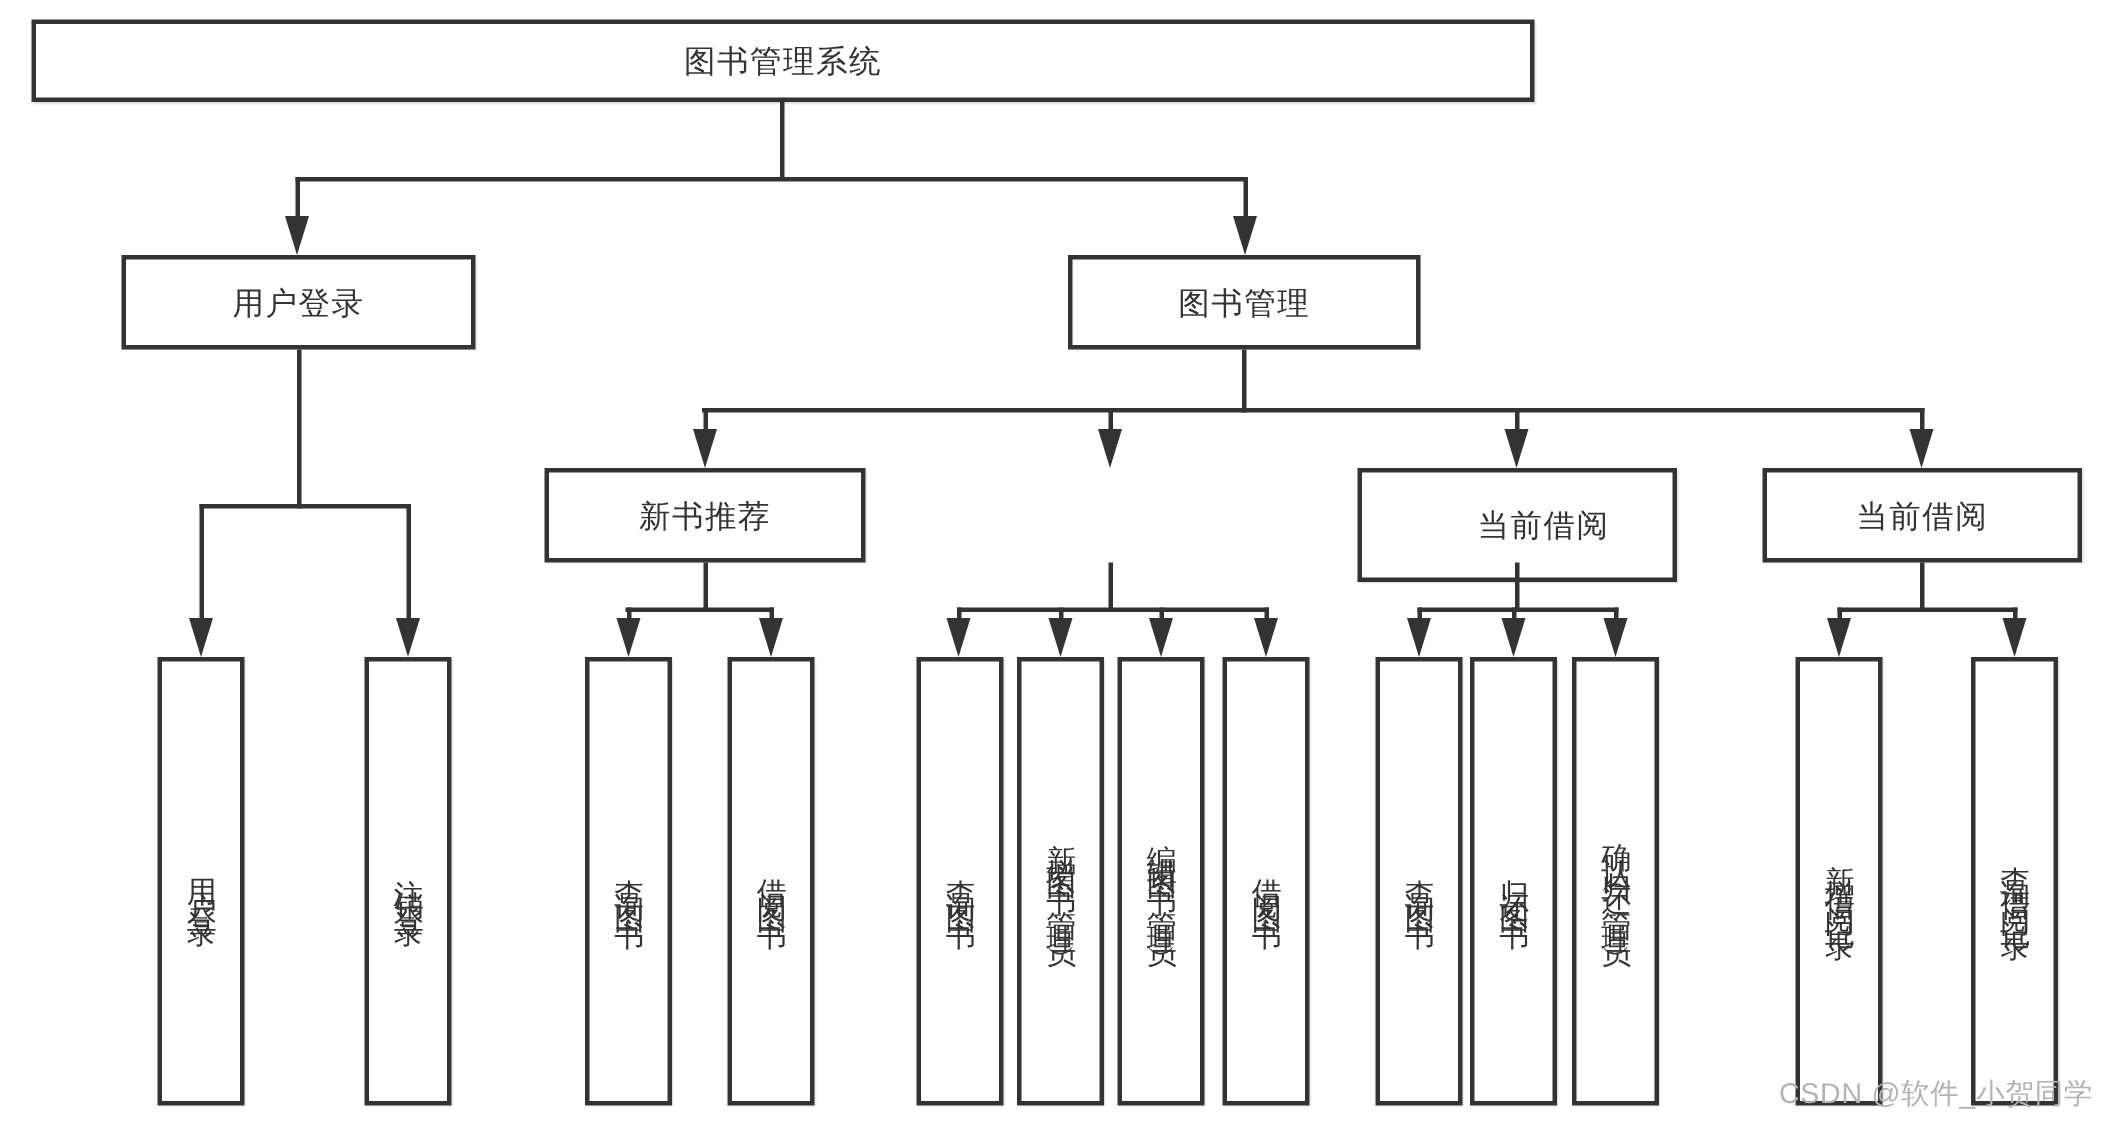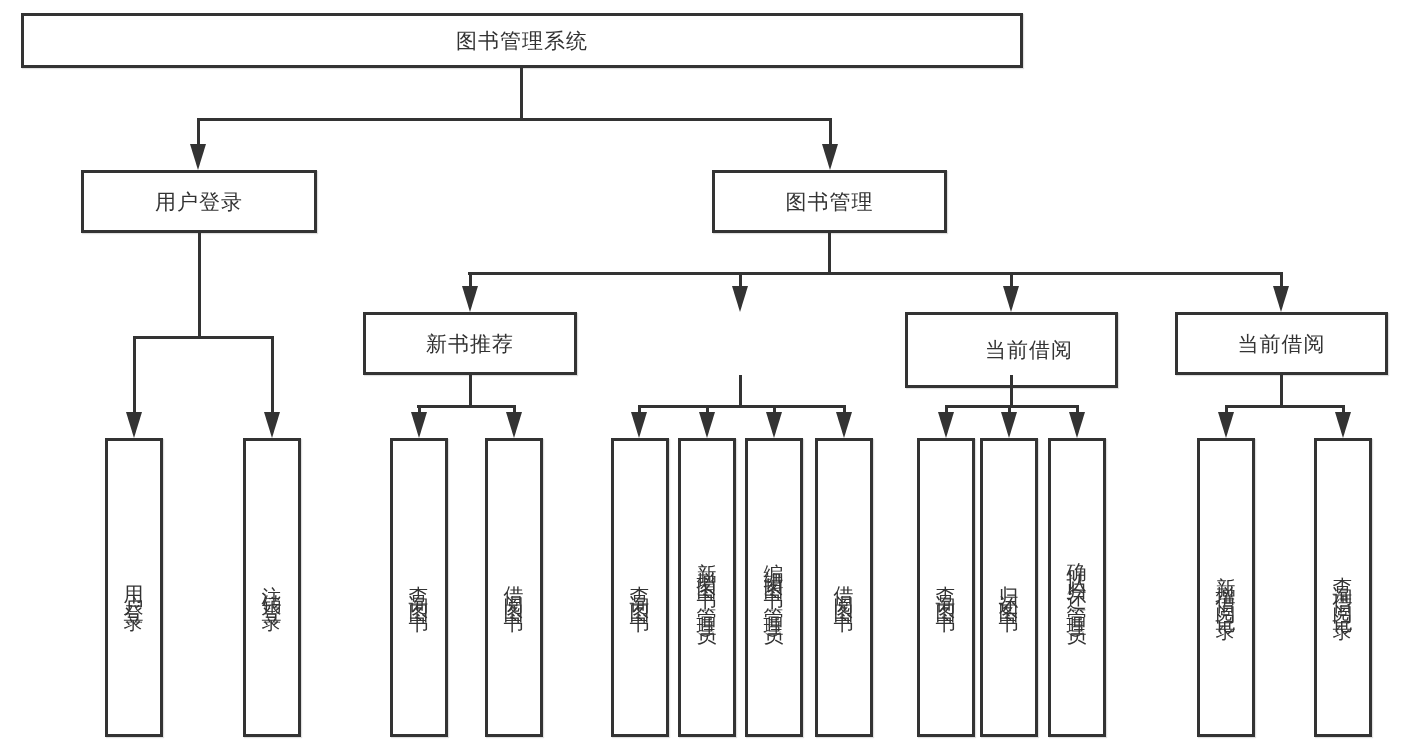--- a/index.html
+++ b/index.html
@@ -180,14 +180,15 @@
   <div class="v" style="left:1076px;top:405px;height:12px;"></div>
   <div class="a" style="left:1069px;top:412px;"></div>
 
   <div class="v" style="left:1280px;top:375px;height:33px;"></div>
   <div class="h" style="left:1225px;top:405px;width:120px;"></div>
   <div class="v" style="left:1225px;top:405px;height:12px;"></div>
   <div class="a" style="left:1218px;top:412px;"></div>
   <div class="v" style="left:1342px;top:405px;height:12px;"></div>
   <div class="a" style="left:1335px;top:412px;"></div>
 
+  <div class="watermark">CSDN @软件_小贺同学</div>
 
 </div>
 
 </body></html>

